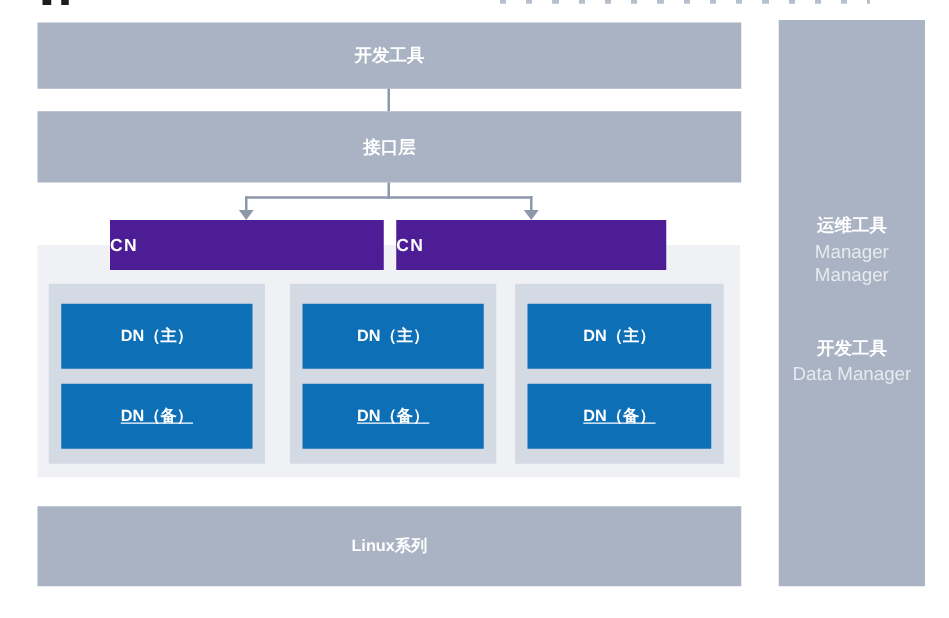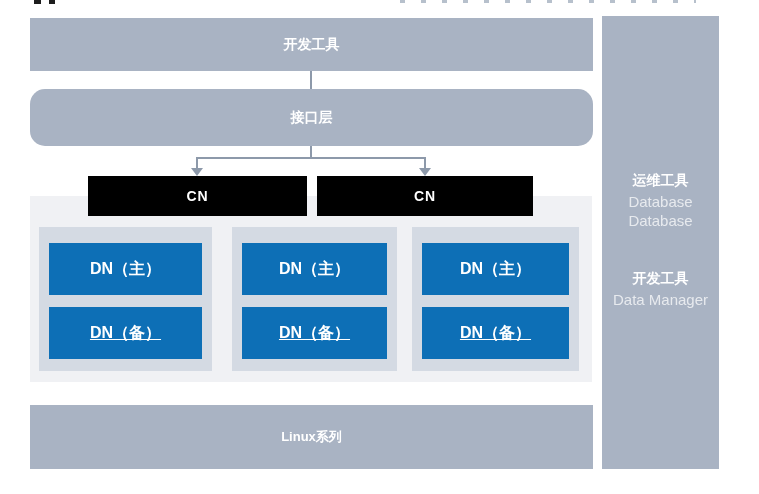--- a/index.html
+++ b/index.html
@@ -29,21 +29,21 @@
     width: 563px;
     background: #a9b3c3;
     color: #ffffff;
     font-weight: bold;
     display: flex;
     align-items: center;
     justify-content: center;
     text-align: center;
   }
   .bar-app       { top: 18px;  height: 53px; font-size: 14px; }
-  .bar-interface { top: 89px;  height: 57px; font-size: 14px; border-radius: 15px; }
+  .bar-interface { top: 89px;  height: 57px; font-size: 14px; }
   .bar-os        { top: 405px; height: 64px; font-size: 13px; flex-direction: column; line-height: 1.5; }
 
   
   .conn-v { position: absolute; width: 2px; background: #8d99aa; }
   .conn-app-interface { left: 310px; top: 71px;  height: 18px; }
   .conn-stem          { left: 310px; top: 146px; height: 13px; }
   .conn-h { position: absolute; left: 196px; top: 157px; width: 230px; height: 2px; background: #8d99aa; }
   .arrow { position: absolute; top: 157px; width: 12px; height: 19px; }
   .arrow-1 { left: 191px; }
   .arrow-2 { left: 419px; }
@@ -52,45 +52,45 @@
     position: absolute; left: 0; top: 11px; width: 0; height: 0;
     border-left: 6px solid transparent; border-right: 6px solid transparent;
     border-top: 8px solid #8d99aa;
   }
 
   
   .cluster { position: absolute; left: 30px; top: 196px; width: 562px; height: 186px; background: #f0f1f4; }
 
   .cn {
     position: absolute; top: 176px; height: 40px;
-    background: #000000; color: #ffffff;
+    background: #4c1d95; color: #ffffff;
     font-size: 14px; font-weight: bold; letter-spacing: 1px;
-    display: flex; align-items: center; justify-content: center;
+    display: flex; align-items: center; justify-content: flex-start;
   }
   .cn-1 { left: 88px;  width: 219px; }
   .cn-2 { left: 317px; width: 216px; }
 
   .shard { position: absolute; top: 227px; height: 144px; background: #d4dae3; }
   .shard-1 { left: 39px;  width: 173px; }
   .shard-2 { left: 232px; width: 165px; }
   .shard-3 { left: 412px; width: 167px; }
 
   .dn {
     position: absolute; left: 10px; right: 10px; height: 52px;
     background: #0d6fb6; color: #ffffff;
-    font-size: 16px; font-weight: bold;
+    font-size: 13px; font-weight: bold;
     display: flex; align-items: center; justify-content: center;
     white-space: nowrap;
   }
   .dn-primary { top: 16px; }
   .dn-standby { top: 80px; text-decoration: underline; }
 
   
   .sidebar {
-    position: absolute; left: 602px; top: 16px; width: 117px; height: 453px;
+    position: absolute; left: 623px; top: 16px; width: 117px; height: 453px;
     background: #a9b3c3; color: #ffffff;
   }
   .tool { position: absolute; left: 0; width: 100%; text-align: center; }
   .tool-1 { top: 156px; }
   .tool-2 { top: 254px; }
   .tool-title { font-size: 14px; font-weight: bold; margin-bottom: 3px; }
   .tool-subtitle {
     font-size: 15px; line-height: 1.25;
     color: rgba(255, 255, 255, 0.72);
     padding: 0 9px;
@@ -162,21 +162,21 @@
     </div>
   </div>
 
   <div class="bar bar-os">
     <div>Linux系列</div>
   </div>
 
   <div class="sidebar">
     <div class="tool tool-1">
       <div class="tool-title">运维工具</div>
-      <div class="tool-subtitle">Database Database</div>
+      <div class="tool-subtitle">Manager Manager</div>
     </div>
     <div class="tool tool-2">
       <div class="tool-title">开发工具</div>
       <div class="tool-subtitle">Data Manager</div>
     </div>
   </div>
 
 </div>
 
 </body></html>

